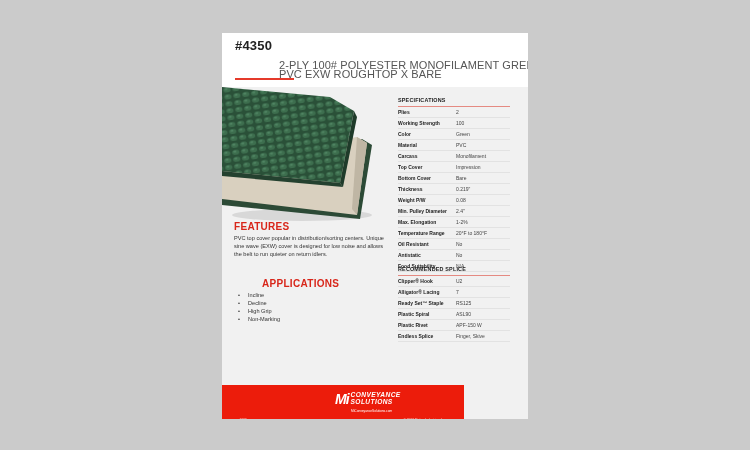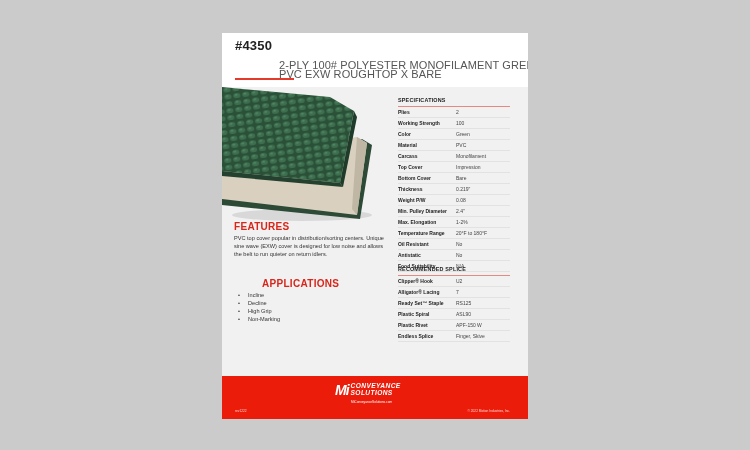--- a/index.html
+++ b/index.html
@@ -27,21 +27,21 @@
     .apps-list li .dot { display: inline-block; width: 14px; padding-left: 4px; box-sizing: border-box; }
 
     .spec-block { position: absolute; left: 176px; width: 112px; }
     .spec-block.specs { top: 64px; }
     .spec-block.splice { top: 233px; }
     .spec-head { font-size: 5.4px; font-weight: bold; color: #222; letter-spacing: 0.2px; padding-bottom: 3px; border-bottom: 1px solid #e58a82; }
     .spec-row { display: flex; font-size: 5px; color: #222; height: 10px; align-items: center; border-bottom: 1px solid #e2e2e2; }
     .spec-row .k { width: 58px; font-weight: bold; }
     .spec-row .v { flex: 1; color: #444; }
 
-    .footer { position: absolute; left: 0; top: 343px; width: 306px; height: 43px; background: #ec1c0b; }
+    .footer { position: absolute; left: 0; top: 352px; width: 242px; height: 43px; background: #ec1c0b; }
     .logo { position: absolute; left: 113px; top: 6px; display: flex; align-items: center; }
     .logo-mark { font-size: 14px; font-weight: bold; font-style: italic; color: #fff; letter-spacing: -1px; margin-right: 2px; }
     .logo-text { font-size: 6.6px; line-height: 6.6px; font-weight: bold; font-style: italic; color: #fff; letter-spacing: 0.4px; }
     .logo-url { position: absolute; left: 129px; top: 24px; font-size: 3.2px; color: #fff; }
     .doc-code { position: absolute; left: 13px; top: 33px; font-size: 3.2px; color: #ffd1cc; }
     .copyright { position: absolute; right: 18px; top: 33px; font-size: 3.2px; color: #ffd1cc; }
   </style>
 </head>
 <body>
 

